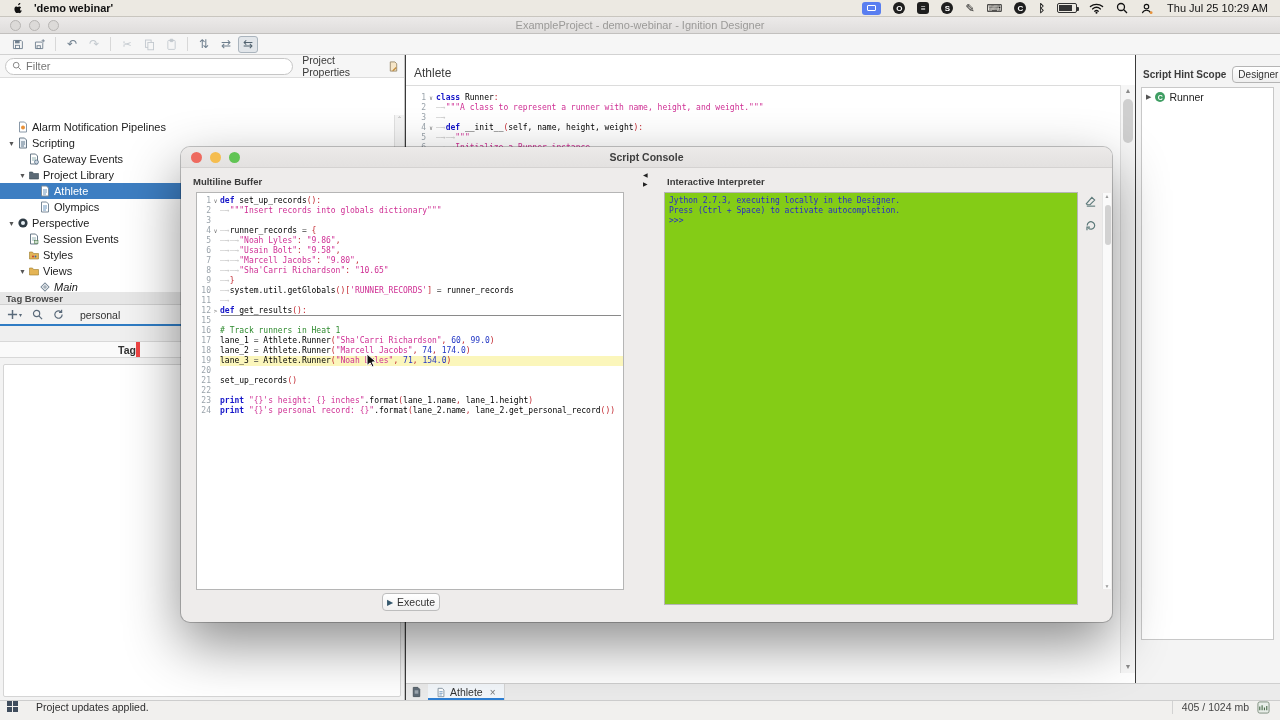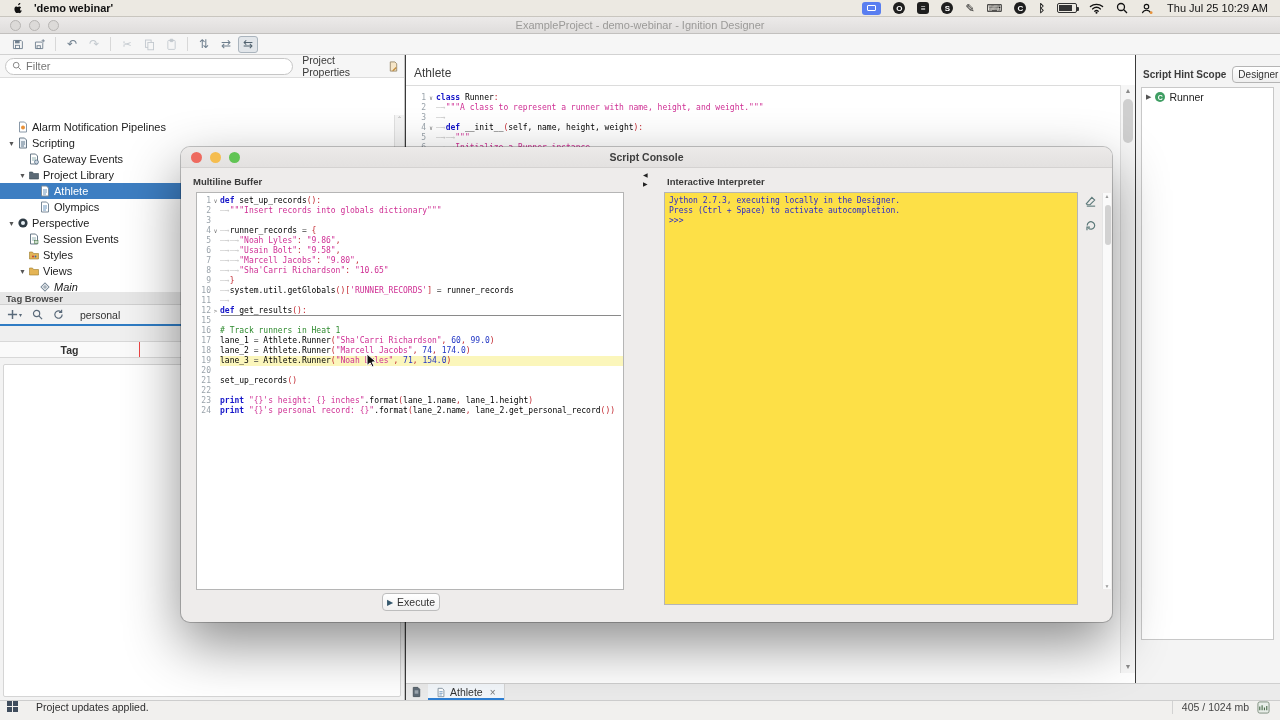--- a/index.html
+++ b/index.html
@@ -51,21 +51,21 @@
   .titem.ital .tlabel{font-style:italic}
   .pb-scroll{position:absolute;right:0;top:60px;width:10px;bottom:0;background:#f4f4f4;border-left:1px solid #e0e0e0;font-size:6px;color:#999;text-align:center}
 
   .tag-panel{position:absolute;left:0;top:292px;width:405px;height:408px;background:#f3f3f3;border-right:1px solid #c4c4c4}
   .tag-toolbar{height:19px;display:flex;align-items:center;padding:0 7px;gap:10px;color:#6b7b8a}
   .tag-toolbar svg{width:11px;height:11px}
   .tag-provider{font-size:10.5px;color:#333;margin-left:6px}
   .tag-blue{height:2px;background:var(--accent)}
   .tags-group{height:16px;background:#efefef;border-bottom:1px solid #d8d8d8;text-align:center;font-size:10.5px;font-weight:bold;color:#333;line-height:16px}
   .tag-cols{height:16px;background:#fafafa;border-bottom:1px solid #d8d8d8;display:flex;font-size:10.5px;font-weight:bold;color:#333}
-  .tag-cols .c1{width:140px;text-align:center;line-height:16px;border-right:1px solid #ef4444}
+  .tag-cols .c1{width:140px;text-align:right;line-height:16px;border-right:4px solid #ef4444}
   .tag-cols .c2{flex:1;text-align:center;line-height:16px}
   .tag-body{position:absolute;left:3px;right:3px;top:72px;bottom:3px;background:#fff;border:1px solid #d5d5d5;border-radius:2px}
 
   
   .editor-area{position:absolute;left:406px;top:55px;width:729px;height:628px;background:#fff}
   .editor-title{position:absolute;left:8px;top:11px;font-size:12px;color:#3c3c3c}
   .editor-box{position:absolute;left:0;top:30px;right:15px;bottom:10px;border-top:1px solid #dcdcdc;background:#fff;overflow:hidden}
   .vscroll{position:absolute;right:0;top:30px;width:15px;bottom:10px;background:#f6f6f6;border-left:1px solid #e0e0e0}
   .vscroll .sa{position:absolute;left:0;width:100%;height:12px;color:#8a8a8a;font-size:7px;text-align:center;line-height:12px}
   .vscroll .thumb{position:absolute;left:2px;width:10px;background:#cfcfcf;border-radius:5px}
@@ -124,21 +124,21 @@
   .buf-label{left:12px;top:29px}
   .int-label{left:486px;top:29px}
   .split-arrows{position:absolute;left:462px;top:24px;display:flex;flex-direction:column;font-size:6px;color:#222;line-height:9px}
   .buf-editor{position:absolute;left:15px;top:45px;width:428px;height:398px;background:#fff;border:1px solid #b5b5b5;overflow:hidden;padding-top:3px}
   .buf .ln{width:14px}
   .buf .fold{width:9px}
   .buf-scroll{position:absolute;right:1px;top:46px;width:9px;height:396px;background:#fafafa;border-left:1px solid #e6e6e6;font-size:5px;color:#999;text-align:center}
   .buf-scroll .th{position:absolute;left:1.5px;top:12px;width:6px;height:40px;background:#d2d2d2;border-radius:3px}
   .exec-btn{position:absolute;left:201px;top:446px;width:58px;height:18px;background:linear-gradient(#fff,#f1f1f1);border:1px solid #bdbdbd;border-radius:4px;display:flex;align-items:center;justify-content:center;gap:4px;font-size:10.5px;color:#333}
   .exec-btn .play{color:#35586d;font-size:8px}
-  .int-box{position:absolute;left:483px;top:45px;width:414px;height:413px;background:#fde047;border:1px solid #b5b5b5;padding:3px 0 0 4px}
+  .int-box{position:absolute;left:483px;top:45px;width:414px;height:413px;background:#84cc16;border:1px solid #b5b5b5;padding:3px 0 0 4px}
   .int-line{font-family:"DejaVu Sans Mono","Liberation Mono",monospace;font-size:8px;line-height:10px;color:var(--interp);white-space:pre}
   .side-ic{position:absolute;width:14px;height:14px;color:#5d7a7a}
   .side-ic svg{width:13px;height:13px}
 
   .cursor{position:absolute;left:366px;top:353px;width:14px;height:16px;pointer-events:none;z-index:50}
 </style>
 </head>
 <body>
 
 <div class="screen">

